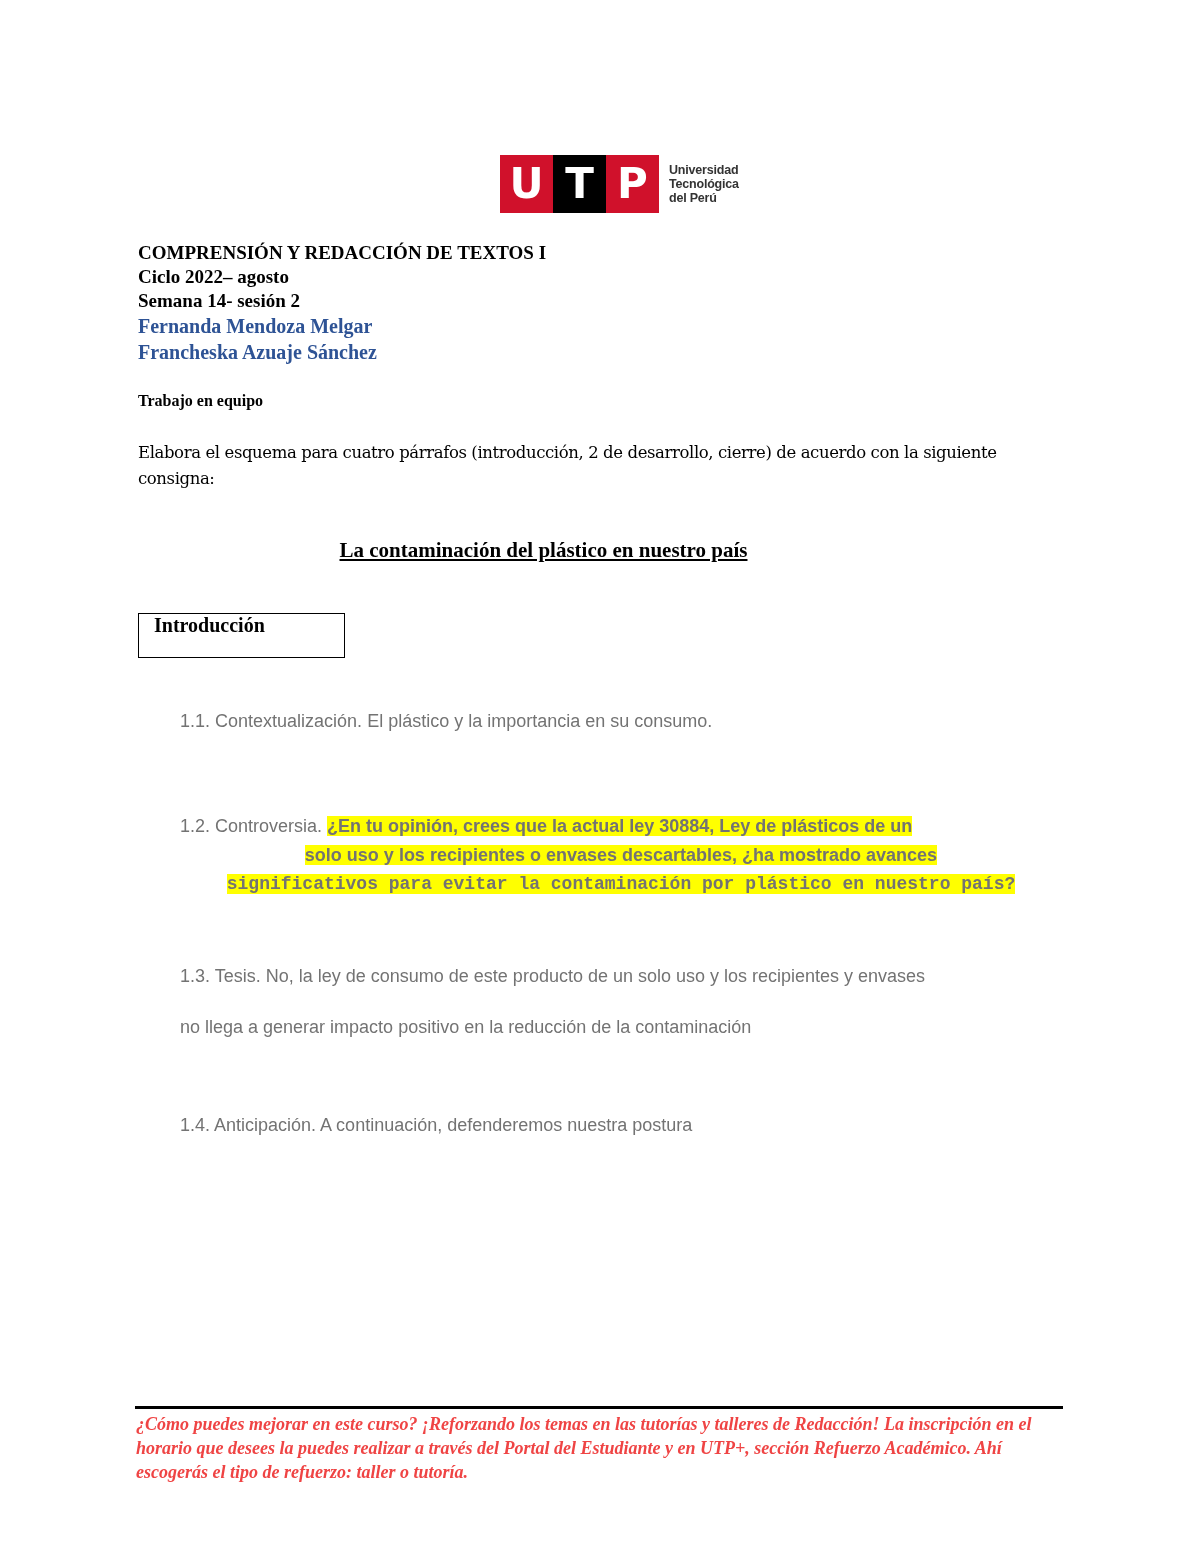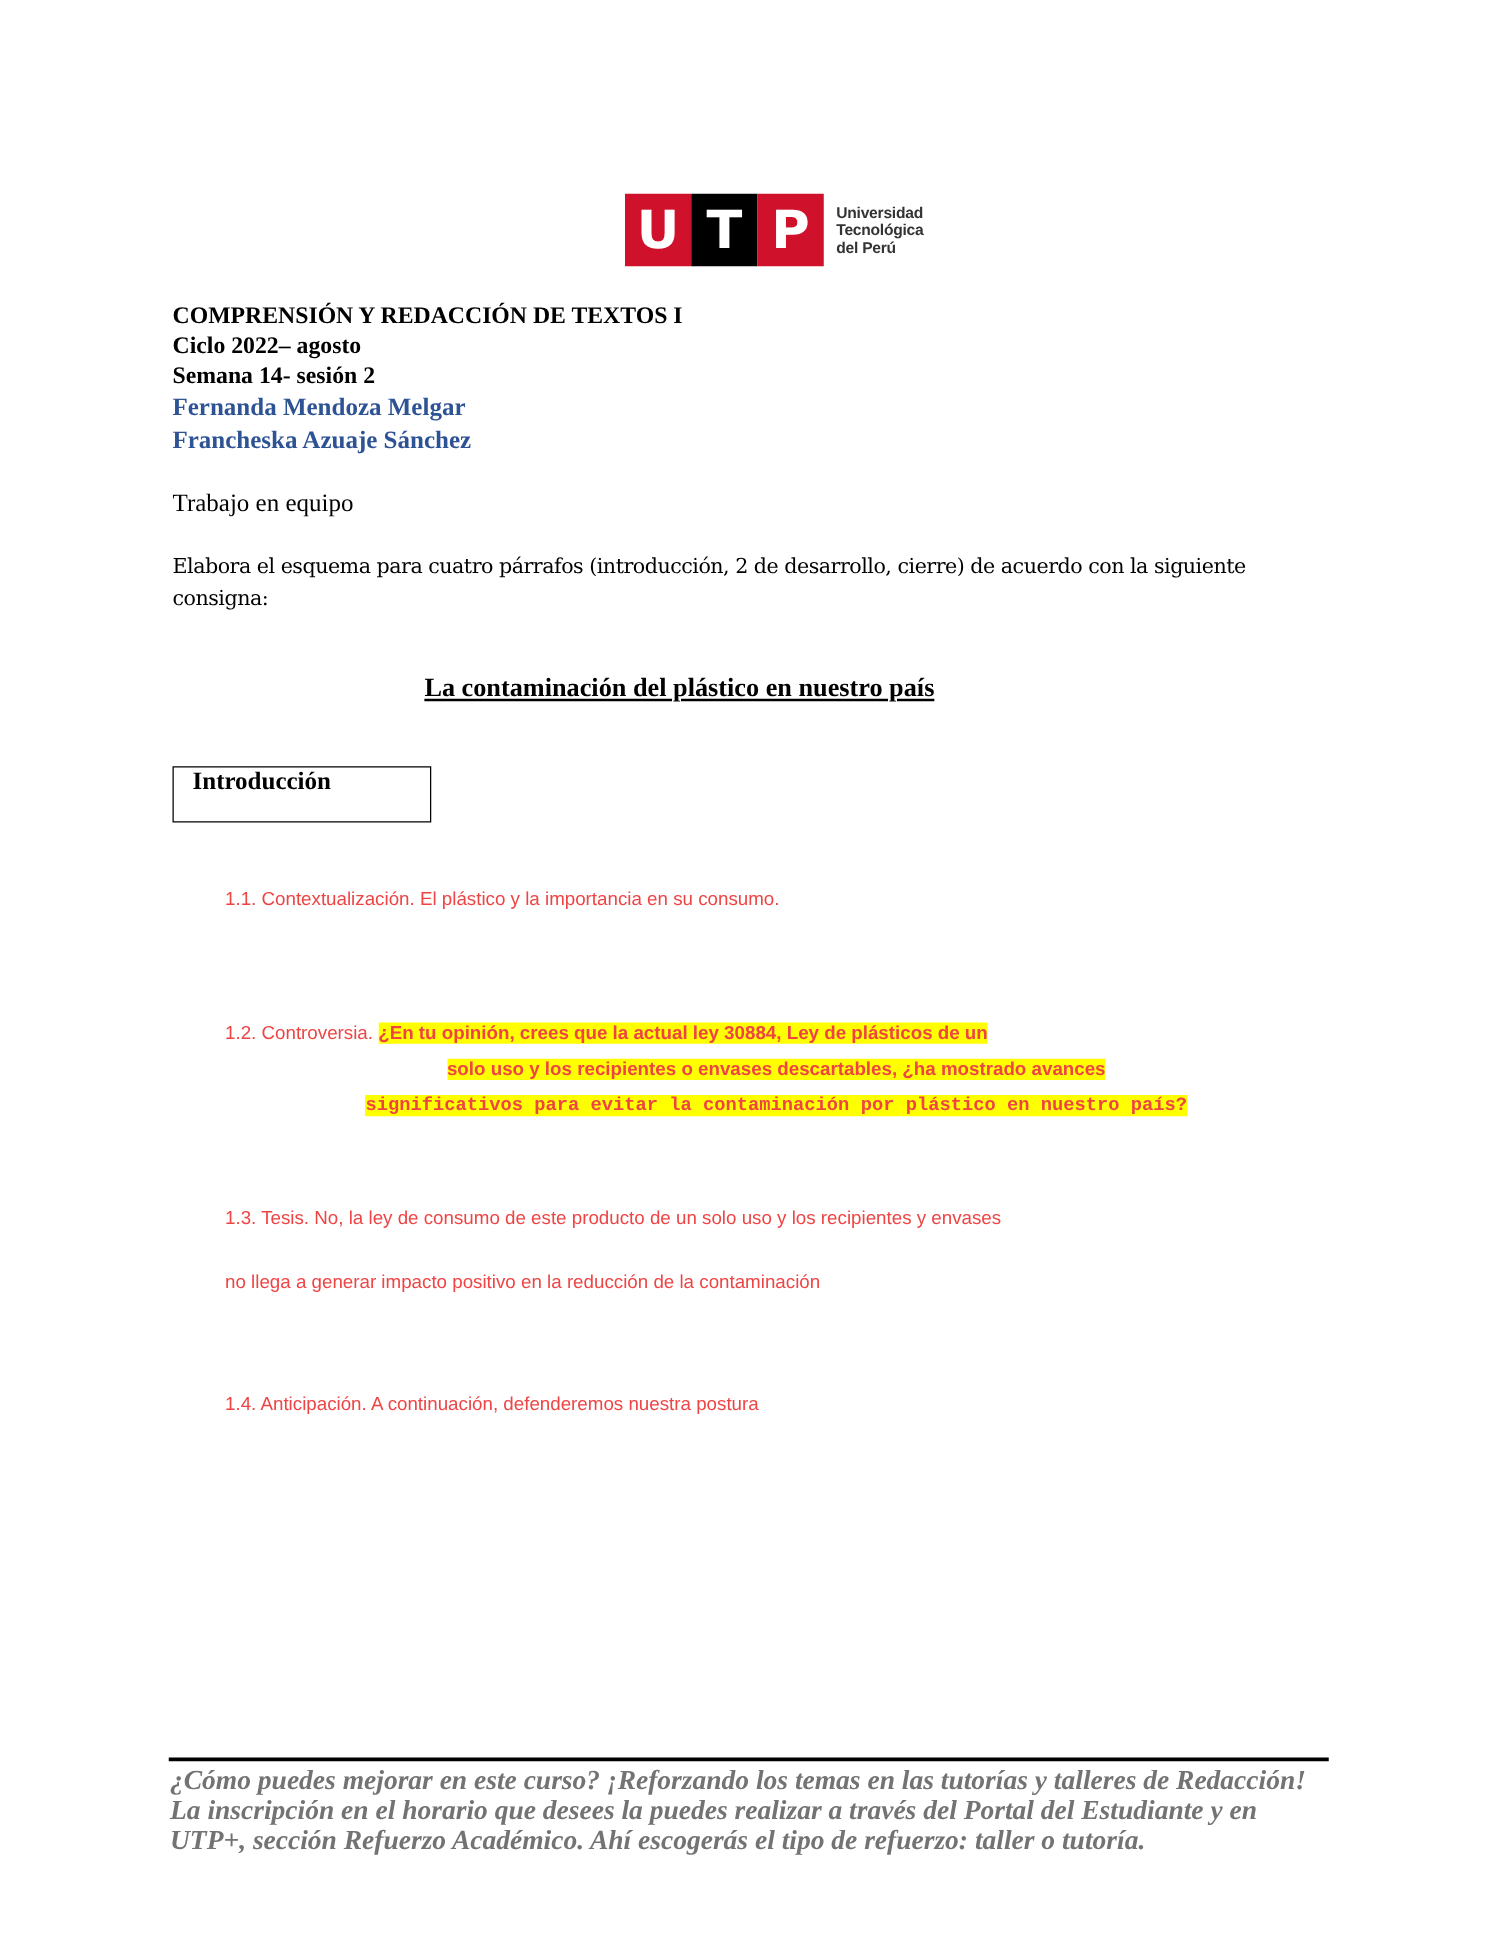--- a/index.html
+++ b/index.html
@@ -16,44 +16,44 @@
     .logo-cell.red { background: #D0112B; }
     .logo-cell.black { background: #000; }
     .logo-text { margin-left: 10px; font-family: "Liberation Sans", sans-serif; font-weight: bold;
       font-size: 12.5px; line-height: 14px; color: #333; letter-spacing: -0.2px; }
     .logo-text div { white-space: nowrap; }
     .header { position: absolute; left: 138px; top: 241px; }
     .header .line { font-family: "Liberation Serif", serif; font-weight: bold; font-size: 19px; line-height: 24px; white-space: nowrap; }
     .header .author { color: #2E5395; font-size: 20px; line-height: 26px; }
 
     .team { position: absolute; left: 138px; top: 392px; font-family: "Liberation Serif", serif;
-      font-weight: normal; font-size: 20px; white-space: nowrap; }
+      font-weight: bold; font-size: 16px; white-space: nowrap; }
 
     .instructions { position: absolute; left: 138px; top: 440px; width: 930px;
       font-family: "DejaVu Serif", serif; font-size: 16.5px; line-height: 26px; letter-spacing: -0.4px; }
 
     .topic { position: absolute; left: 0; width: 1087px; top: 538px; text-align: center;
       font-family: "Liberation Serif", serif; font-weight: bold; font-size: 21px; text-decoration: underline; }
 
     .section-box { position: absolute; left: 138px; top: 613px; width: 207px; height: 45px;
       border: 1.5px solid #000; padding-left: 15px; display: flex; align-items: flex-start;
       font-family: "Liberation Serif", serif; font-weight: bold; font-size: 20px; }
 
-    .item { position: absolute; font-family: "Liberation Sans", sans-serif; font-size: 15px; color: #ef4444; white-space: nowrap; }
+    .item { position: absolute; font-family: "Liberation Sans", sans-serif; font-size: 18px; color: #737373; white-space: nowrap; }
     .item-1 { left: 180px; top: 711px; }
     .item-2 { left: 180px; top: 812px; }
     .item-2 .row { display: block; line-height: 29px; }
     .hl { background: #FFFF00; font-weight: bold; }
     .item-3 { left: 180px; top: 966px; }
     .item-3b { left: 180px; top: 1017px; }
     .item-4 { left: 180px; top: 1115px; }
 
     .footer-rule { position: absolute; left: 135px; top: 1406px; width: 928px; height: 3px; background: #000; }
     .footer-text { position: absolute; left: 136px; top: 1412px; width: 930px;
-      font-family: "Liberation Serif", serif; font-style: italic; font-weight: bold; font-size: 22px; line-height: 24px; color: #737373; }
+      font-family: "Liberation Serif", serif; font-style: italic; font-weight: bold; font-size: 18px; line-height: 24px; color: #ef4444; }
   </style>
 </head>
 <body>
 
 <div class="page">
 
   <div class="logo">
     <div class="logo-block">
       <div class="logo-cell red">U</div>
       <div class="logo-cell black">T</div>

